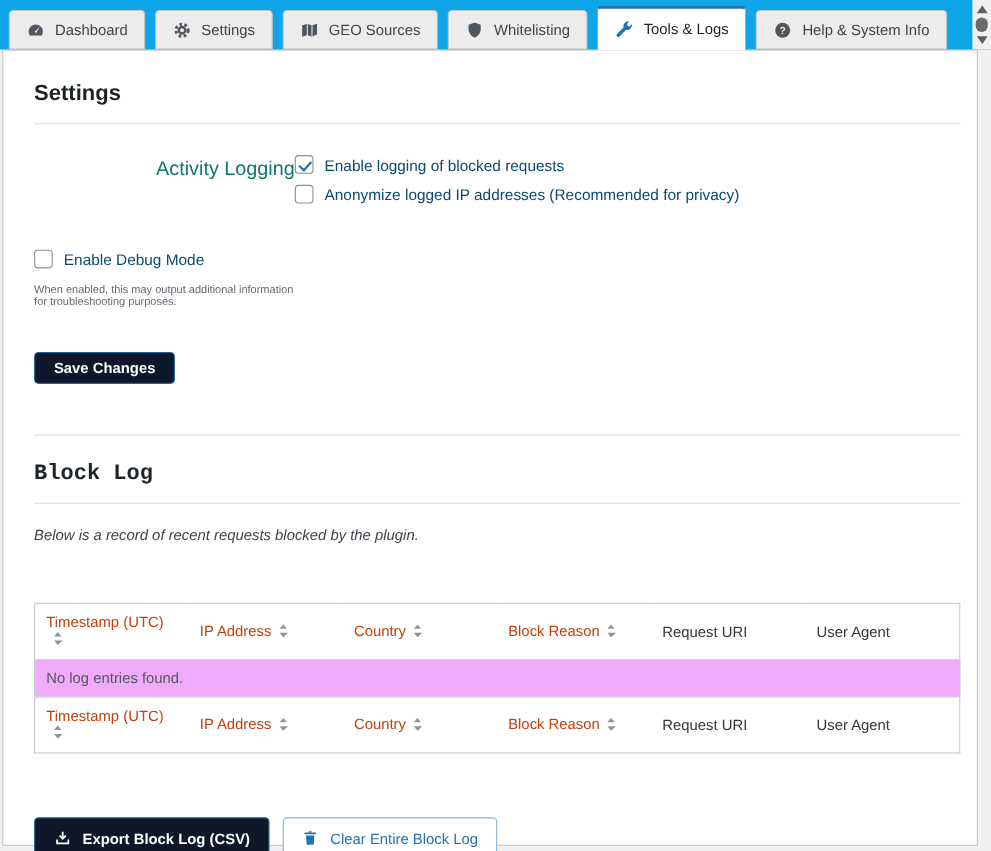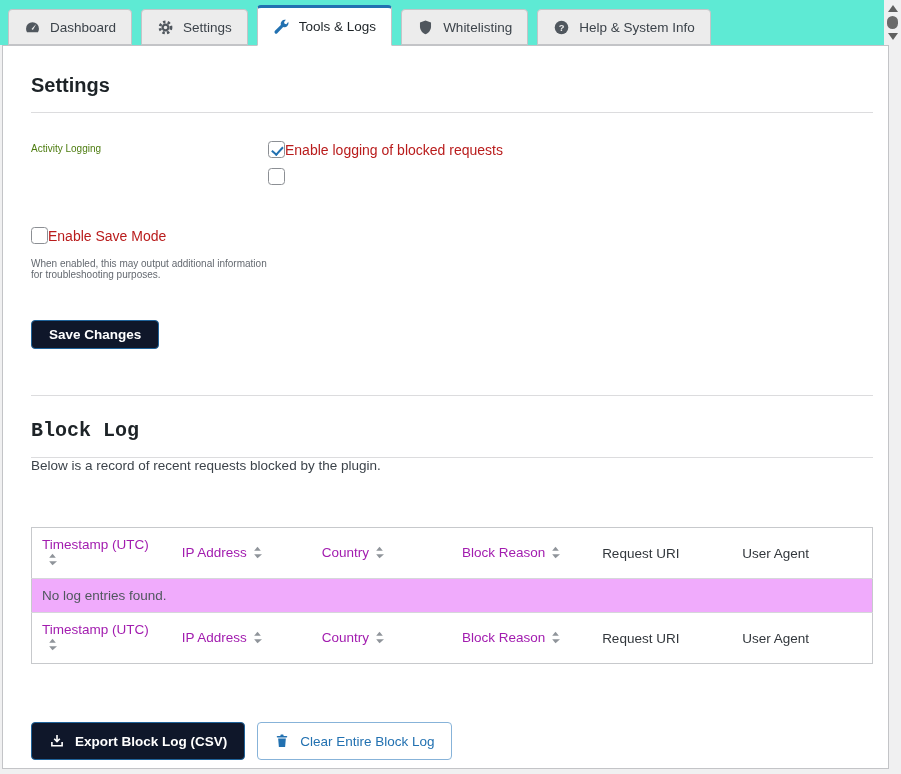--- a/index.html
+++ b/index.html
@@ -8,21 +8,21 @@
     font-family: "Liberation Sans", sans-serif;
     background: #f0f0f1;
     color: #1d2327;
     overflow: hidden;
   }
 
   
   .topbar {
     position: relative;
     height: 45px;
-    background: #5eead4;
+    background: #0ea5e9;
     display: flex;
     align-items: flex-end;
     gap: 9px;
     padding-left: 8px;
     z-index: 2;
   }
   .tab {
     display: inline-flex;
     align-items: center;
     gap: 9px;
@@ -75,22 +75,22 @@
   }
   .content { padding: 26px 15px 0 28px; }
 
   h2.section-title { font-size: 20px; font-weight: 600; color: #1d2327; line-height: 1.3; }
   hr.rule { border: 0; border-top: 1px solid #dcdcde; }
   .rule-under-title { margin-top: 14px; }
 
   
   .form-table { margin-top: 12px; }
   .form-row { display: grid; grid-template-columns: 237px 1fr; padding: 16px 0; }
-  .form-label { font-size: 10px; color: #4d7c0f; padding-top: 2px; }
-  .cb-line { display: flex; align-items: center; gap: 0; margin-bottom: 10px; font-size: 14px; color: #b91c1c; cursor: pointer; }
+  .form-label { font-size: 18px; color: #0f766e; padding-top: 2px; text-align: right; }
+  .cb-line { display: flex; align-items: center; gap: 10px; margin-bottom: 10px; font-size: 14px; color: #0c4a6e; cursor: pointer; }
   .checkbox {
     width: 17px; height: 17px; flex: none;
     border: 1px solid #8c8f94; border-radius: 3.5px;
     background: #fff; position: relative;
   }
   .checkbox.checked::after {
     content: "";
     position: absolute; left: 5px; top: 1.5px;
     width: 4.5px; height: 9px;
     border: solid #2271b1; border-width: 0 2px 2px 0;
@@ -115,35 +115,35 @@
     border: 1px solid #87b3d9;
     font-weight: 400; font-size: 13.5px;
     padding: 10px 16px;
   }
   .btn-icon { display: inline-flex; width: 16px; height: 16px; }
   .btn-icon svg { width: 100%; height: 100%; }
   .save-btn { margin-top: 24px; }
   .section-divider { margin-top: 46px; }
   .blocklog-title { margin-top: 22px; font-family: Liberation Mono, monospace; }
   .rule-under-blocklog { margin-top: 13px; }
-  .blocklog-desc { font-size: 13.5px; color: #3c434a; }
+  .blocklog-desc { margin-top: 21px; font-size: 13.5px; color: #3c434a; font-style: italic; }
 
   
   table.log-table {
     width: 100%;
     margin-top: 54px;
     border-collapse: collapse;
     border: 1px solid #c7c9cc;
     table-layout: fixed;
     font-size: 13.5px;
   }
   .log-table th, .log-table td { text-align: left; padding: 9px 10px; font-weight: 400; }
   .log-table thead th { border-bottom: 1px solid #d5d7da; color: #32373c; }
   .log-table tfoot th { border-top: 1px solid #d5d7da; color: #32373c; }
-  .log-table th.sortable { color: #a21caf; cursor: pointer; }
+  .log-table th.sortable { color: #c2410c; cursor: pointer; }
   .sort { display: inline-block; margin-left: 6px; vertical-align: -2px; color: #8f949a; }
   .sort svg { width: 9px; height: 13px; display: inline-block; }
   .empty-row td { background: #f0abfc; color: #50575e; }
 
   .btn-row { margin-top: 58px; display: flex; gap: 12px; }
 </style>
 </head>
 <body>
 
 <div class="page">
@@ -160,35 +160,44 @@
       </div>
       <div class="tab">
         <span class="tab-icon">
           <svg viewBox="0 0 20 20" fill="none">
             <circle cx="10" cy="10" r="6.5" stroke="currentColor" stroke-width="3.2" stroke-dasharray="2.8 2.6"></circle>
             <circle cx="10" cy="10" r="3.4" stroke="currentColor" stroke-width="2.6"></circle>
           </svg>
         </span>
         <span class="tab-label">Settings</span>
       </div>
+      <div class="tab">
+        <span class="tab-icon">
+          <svg viewBox="0 0 20 20">
+            <path fill="currentColor" d="M2 4.8L7.5 3l5 1.8L17.9 3v11.4L12.5 17l-5-1.8L2 17z"></path>
+            <path d="M7.5 3v12.2M12.5 4.8V17" stroke="#ececec" stroke-width="1.1" fill="none"></path>
+          </svg>
+        </span>
+        <span class="tab-label">GEO Sources</span>
+      </div>
+      <div class="tab">
+        <span class="tab-icon">
+          <svg viewBox="0 0 20 20">
+            <path fill="currentColor" d="M10 1.8l6.5 2.4v4.5c0 4-2.6 7.6-6.5 9.3-3.9-1.7-6.5-5.3-6.5-9.3V4.2z"></path>
+          </svg>
+        </span>
+        <span class="tab-label">Whitelisting</span>
+      </div>
       <div class="tab active">
         <span class="tab-icon">
           <svg viewBox="0 0 20 20">
             <path fill="currentColor" d="M18 4.5a4.8 4.8 0 0 1-6 6.1L5 17.8a1.85 1.85 0 1 1-2.7-2.7l6.9-6.9a4.8 4.8 0 0 1 6-6L13 4.6l.6 2.1 2.1.6z"></path>
           </svg>
         </span>
         <span class="tab-label">Tools &amp; Logs</span>
-      </div>
-      <div class="tab">
-        <span class="tab-icon">
-          <svg viewBox="0 0 20 20">
-            <path fill="currentColor" d="M10 1.8l6.5 2.4v4.5c0 4-2.6 7.6-6.5 9.3-3.9-1.7-6.5-5.3-6.5-9.3V4.2z"></path>
-          </svg>
-        </span>
-        <span class="tab-label">Whitelisting</span>
       </div>
       <div class="tab">
         <span class="tab-icon">
           <svg viewBox="0 0 20 20">
             <circle cx="10" cy="10" r="8" fill="currentColor"></circle>
             <text x="10" y="14" text-anchor="middle" font-size="11" font-weight="bold" fill="#ececec" font-family="Liberation Sans, sans-serif">?</text>
           </svg>
         </span>
         <span class="tab-label">Help &amp; System Info</span>
       </div>
@@ -210,29 +219,30 @@
 
         <div class="form-row">
           <div class="form-label">Activity Logging</div>
           <div class="form-field">
             <label class="cb-line">
               <span class="checkbox checked"></span>
               <span>Enable logging of blocked requests</span>
             </label>
             <label class="cb-line">
               <span class="checkbox"></span>
+              <span>Anonymize logged IP addresses (Recommended for privacy)</span>
             </label>
           </div>
         </div>
 
         <div class="form-row">
           <div class="form-field">
             <label class="cb-line">
               <span class="checkbox"></span>
-              <span>Enable Save Mode</span>
+              <span>Enable Debug Mode</span>
             </label>
             <p class="field-desc">When enabled, this may output additional information for troubleshooting purposes.</p>
           </div>
         </div>
 
       </div>
 
       <button class="btn primary save-btn">Save Changes</button>
 
       <hr class="rule section-divider">

